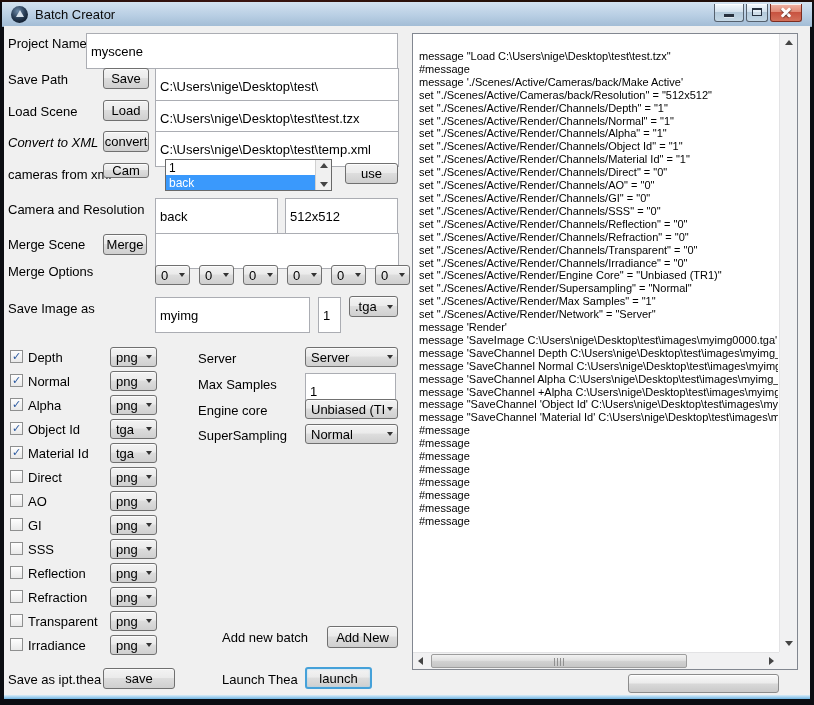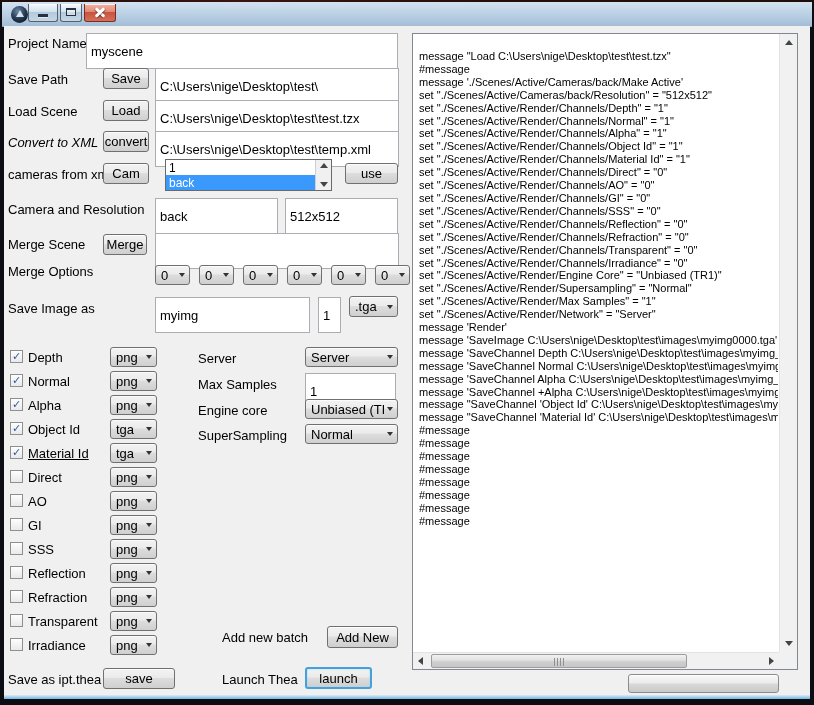--- a/index.html
+++ b/index.html
@@ -59,20 +59,21 @@
 </head>
 <body>
 
 <div class="window">
   <div class="top-strip"></div>
 
   <div class="titlebar">
     <div class="app-icon">
         <div class="tri"></div>
       </div>
+    <span class="title-text">Batch Creator</span>
     <div class="win-controls">
       <div class="win-btn min">
           <div class="glyph-min"></div>
         </div>
       <div class="win-btn max">
           <div class="glyph-max"></div>
         </div>
       <div class="win-btn close">
           <div class="glyph-x"></div>
         </div>
@@ -91,21 +92,21 @@
 
   <span class="lbl" style="left:8px;top:104px;">Load Scene</span>
   <div class="btn" style="left:103px;top:100px;width:46px;height:21px;">Load</div>
   <input class="tb" style="left: 155px; top: 100px; width: 244px; height: 20px;" value="C:\Users\nige\Desktop\test\test.tzx">
 
   <span class="lbl" style="left:8px;top:135px;font-style:italic;">Convert to XML</span>
   <div class="btn" style="left:103px;top:131px;width:46px;height:21px;">convert</div>
   <input class="tb" style="left: 155px; top: 131px; width: 244px; height: 20px;" value="C:\Users\nige\Desktop\test\temp.xml">
 
   <span class="lbl" style="left:8px;top:167px;">cameras from xml</span>
-  <div class="btn" style="left:103px;top:163px;width:46px;height:21px;">Cam</div>
+  <div class="btn" style="left:103px;top:163px;width:46px;height:15px;">Cam</div>
   <div class="listbox" style="left:165px;top:159px;width:167px;height:32px;">
     <div class="list-items" id="camera-list">
         <div class="list-item">1</div>
         <div class="list-item selected">back</div>
       </div>
     <div class="list-scroll">
       <div class="tri-up"></div>
       <div class="tri-down"></div>
     </div>
   </div>
@@ -174,21 +175,21 @@
         <span class="ctext">png</span>
         <span class="carrow"></span>
       </div>
       <div class="cb checked" style="left: 10px; top: 422px;"></div>
       <span class="lbl" style="left: 28px; top: 422px;">Object Id</span>
       <div class="combo" style="left: 110px; top: 419px; width: 47px; height: 20px;">
         <span class="ctext">tga</span>
         <span class="carrow"></span>
       </div>
       <div class="cb checked" style="left: 10px; top: 446px;"></div>
-      <span class="lbl" style="left: 28px; top: 446px; text-decoration: underline;">Material Id</span>
+      <span class="lbl" style="left: 28px; top: 446px;">Material Id</span>
       <div class="combo" style="left: 110px; top: 443px; width: 47px; height: 20px;">
         <span class="ctext">tga</span>
         <span class="carrow"></span>
       </div>
       <div class="cb" style="left: 10px; top: 470px;"></div>
       <span class="lbl" style="left: 28px; top: 470px;">Direct</span>
       <div class="combo" style="left: 110px; top: 467px; width: 47px; height: 20px;">
         <span class="ctext">png</span>
         <span class="carrow"></span>
       </div>

